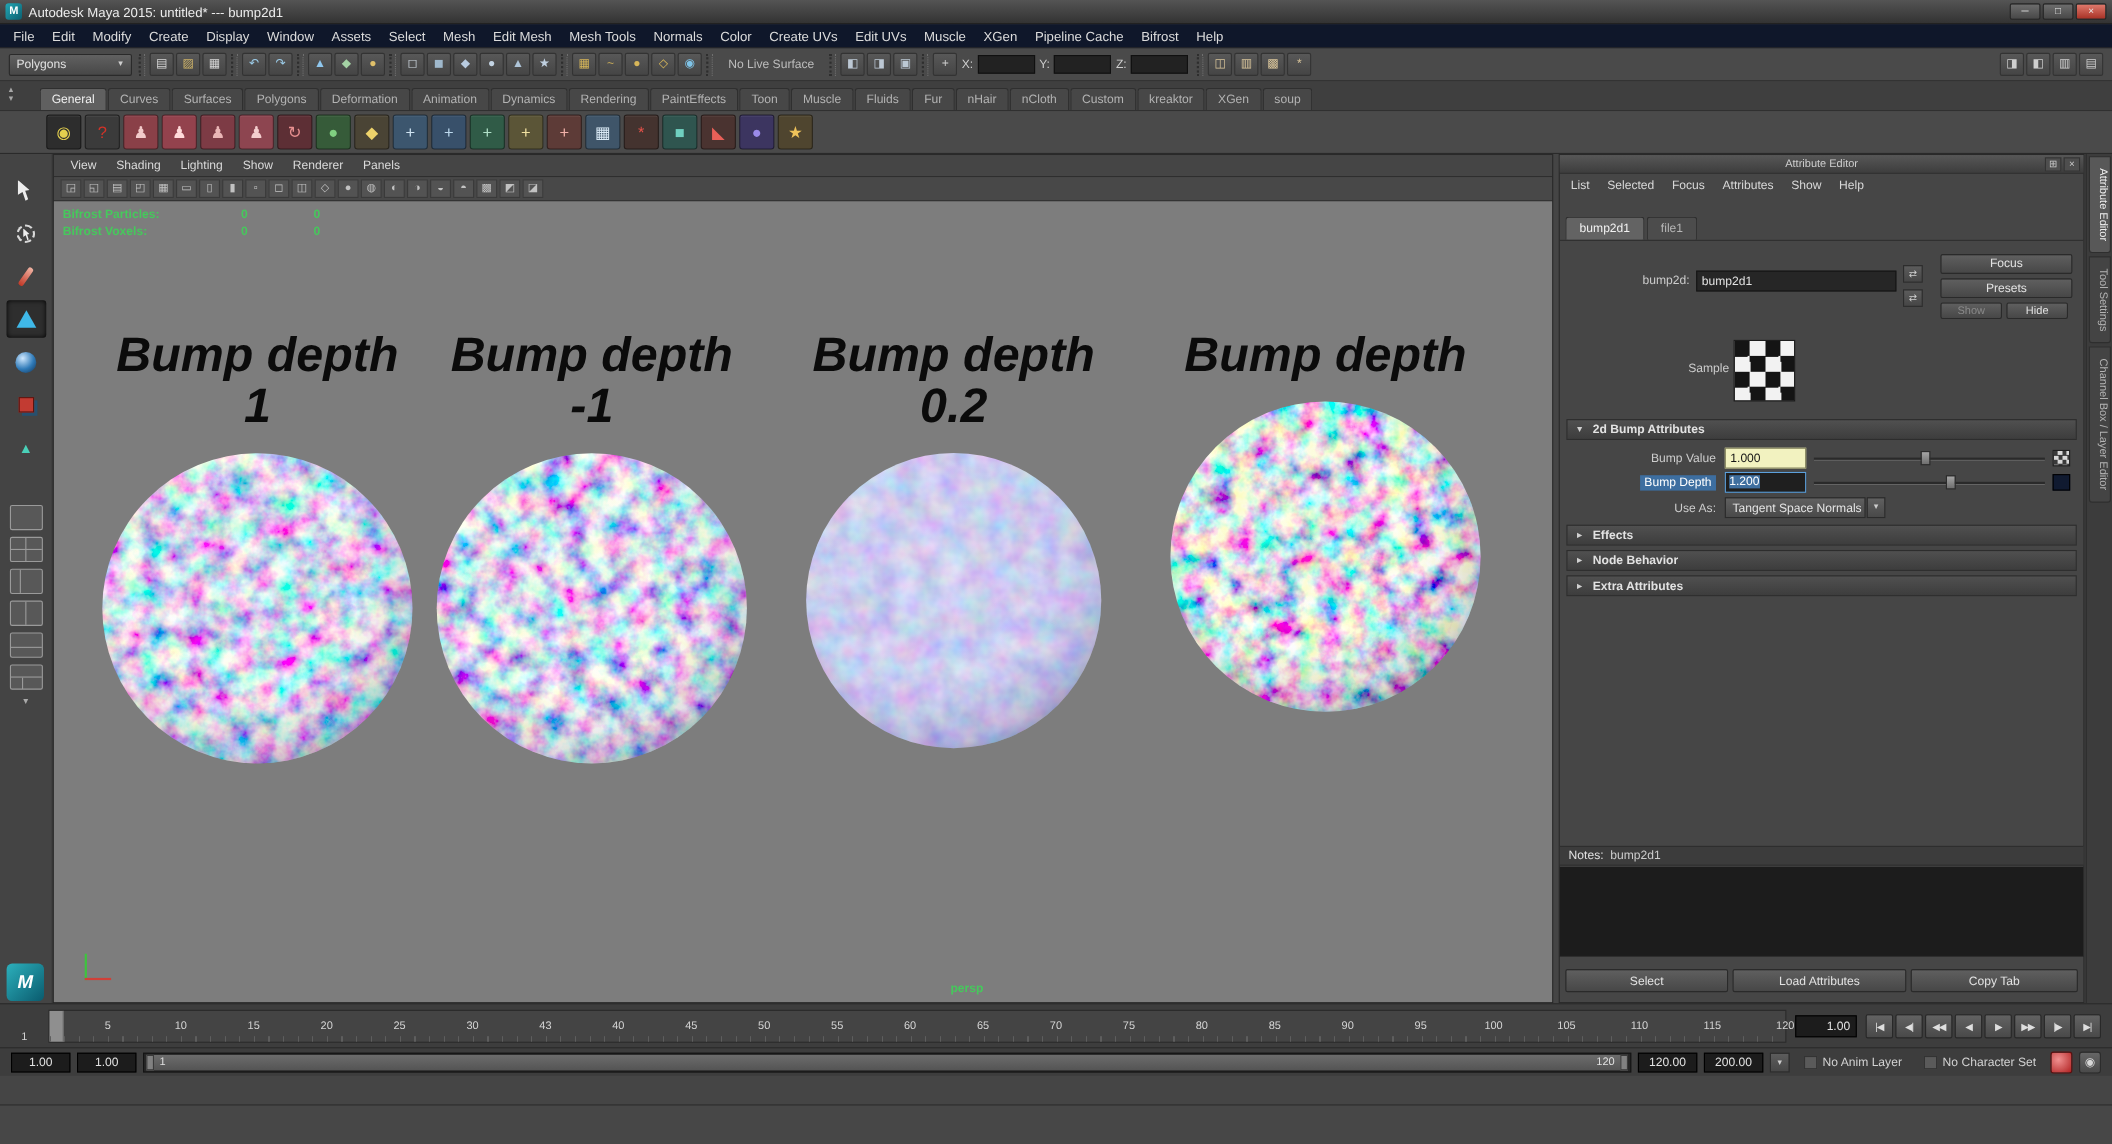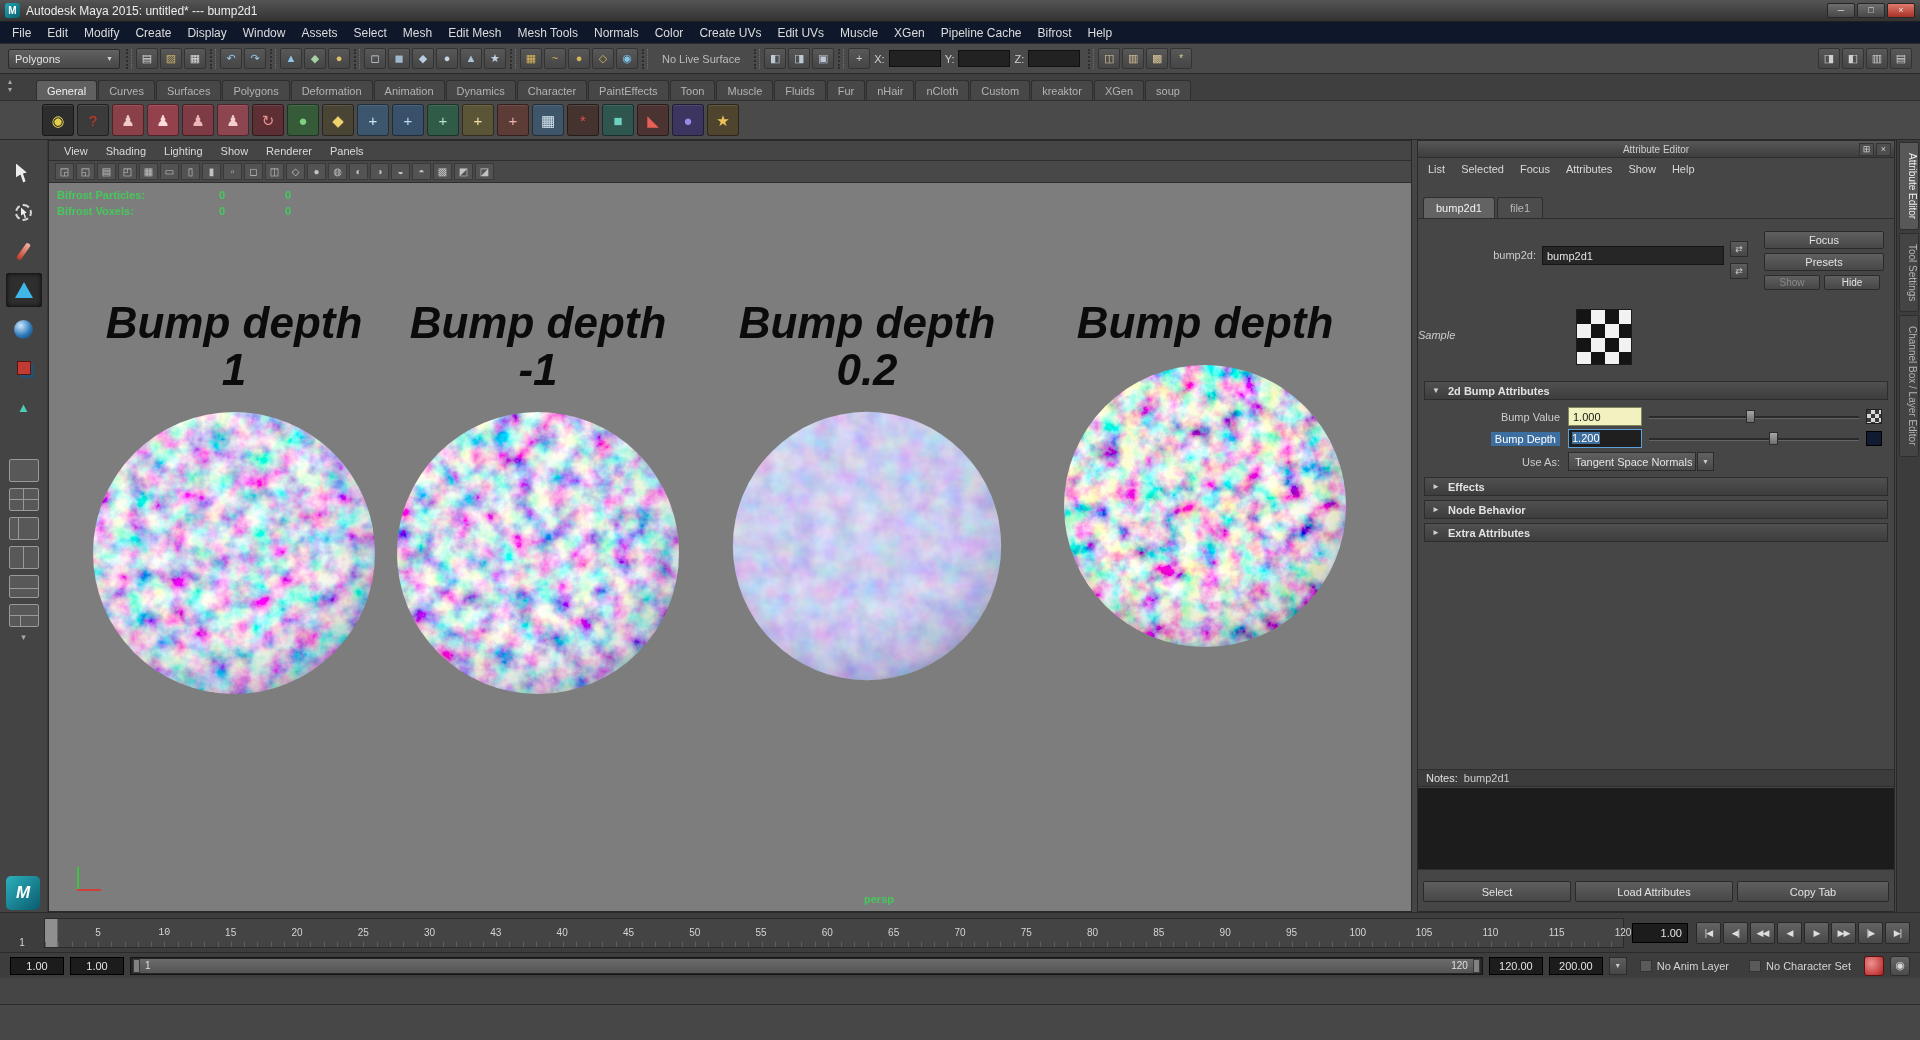--- a/index.html
+++ b/index.html
@@ -149,21 +149,21 @@
   input.ae-input { background:#262626; border:1px solid #151515; color:#e2e2e2;
     font-family:inherit; font-size:11px; padding:0 4px; height:19px; }
   .ae-node-label { left:0; top:108px; width:118px; text-align:right; }
   .ae-node-field { left:124px; top:105px; width:182px; }
   .ae-connbtn { width:18px; height:16px; background:linear-gradient(#5c5c5c,#464646);
     border:1px solid #2c2c2c; color:#d0d0d0; font-size:9px; display:flex; align-items:center;
     justify-content:center; }
   .ae-btn { background:linear-gradient(#5f5f5f,#474747); border:1px solid #2a2a2a; border-radius:2px;
     color:#e2e2e2; display:flex; align-items:center; justify-content:center; }
   .ae-btn.disabled { color:#8a8a8a; }
-  .ae-sample-label { left:0; top:188px; width:150px; padding-right:8px;font-style:italic; }
+  .ae-sample-label { left:12px; top:188px; width:150px; text-align:right; padding-right:8px; }
   .checker { left:158px; top:168px; width:56px; height:56px; border:1px solid #1c1c1c;
     background:repeating-conic-gradient(#f2f2f2 0% 25%, #141414 25% 50%); background-size:28px 28px; }
   .ae-section { left:6px; right:6px; height:19px; background:linear-gradient(#505050,#3d3d3d);
     border:1px solid #2d2d2d; display:flex; align-items:center; gap:7px; padding-left:7px;
     font-weight:bold; color:#e2e2e2; }
   .tri { font-size:8px; color:#d0d0d0; width:9px; }
   .ae-row { left:0; right:12px; height:19px; display:flex; align-items:center; }
   .ae-row-label { width:150px; text-align:right; padding-right:8px; color:#cccccc; }
   .ae-row.selected .ae-row-label span { background:#3d6ea0; color:#fff; padding:1px 4px; }
   input.ae-num { width:74px; }
@@ -468,21 +468,21 @@
 
   <div class="shelf-tabs" data-name="shelf-tab-bar">
 
   <div class="shelf-tab active" data-name="shelf-tab">General</div>
       <div class="shelf-tab" data-name="shelf-tab">Curves</div>
       <div class="shelf-tab" data-name="shelf-tab">Surfaces</div>
       <div class="shelf-tab" data-name="shelf-tab">Polygons</div>
       <div class="shelf-tab" data-name="shelf-tab">Deformation</div>
       <div class="shelf-tab" data-name="shelf-tab">Animation</div>
       <div class="shelf-tab" data-name="shelf-tab">Dynamics</div>
-      <div class="shelf-tab" data-name="shelf-tab">Character</div>
+      <div class="shelf-tab" data-name="shelf-tab">Rendering</div>
       <div class="shelf-tab" data-name="shelf-tab">PaintEffects</div>
       <div class="shelf-tab" data-name="shelf-tab">Toon</div>
       <div class="shelf-tab" data-name="shelf-tab">Muscle</div>
       <div class="shelf-tab" data-name="shelf-tab">Fluids</div>
       <div class="shelf-tab" data-name="shelf-tab">Fur</div>
       <div class="shelf-tab" data-name="shelf-tab">nHair</div>
       <div class="shelf-tab" data-name="shelf-tab">nCloth</div>
       <div class="shelf-tab" data-name="shelf-tab">Custom</div>
       <div class="shelf-tab" data-name="shelf-tab">kreaktor</div>
       <div class="shelf-tab" data-name="shelf-tab">XGen</div>
@@ -845,21 +845,21 @@
       <div class="dock-tab" data-name="dock-tab-channel-box">Channel Box / Layer Editor</div>
     </div>
 
   <div class="timeline-row" data-name="time-slider-row">
     <div class="cur-frame-label" data-name="current-frame-readout">1</div>
     <div class="ruler" data-name="time-slider">
       <div class="tl-marker" data-name="playhead-marker"></div>
       <div style="position:absolute;left:0;right:0;top:0;bottom:0;">
 
       <div class="tl-tick" data-name="frame-tick-label" style="left: 3.361%;">5</div>
-          <div class="tl-tick" data-name="frame-tick-label" style="left: 7.563%; font-family: Liberation Mono, monospace;">10</div>
+          <div class="tl-tick" data-name="frame-tick-label" style="left: 7.563%;">10</div>
           <div class="tl-tick" data-name="frame-tick-label" style="left: 11.765%;">15</div>
           <div class="tl-tick" data-name="frame-tick-label" style="left: 15.966%;">20</div>
           <div class="tl-tick" data-name="frame-tick-label" style="left: 20.168%;">25</div>
           <div class="tl-tick" data-name="frame-tick-label" style="left: 24.37%;">30</div>
           <div class="tl-tick" data-name="frame-tick-label" style="left: 28.571%;">43</div>
           <div class="tl-tick" data-name="frame-tick-label" style="left: 32.773%;">40</div>
           <div class="tl-tick" data-name="frame-tick-label" style="left: 36.975%;">45</div>
           <div class="tl-tick" data-name="frame-tick-label" style="left: 41.176%;">50</div>
           <div class="tl-tick" data-name="frame-tick-label" style="left: 45.378%;">55</div>
           <div class="tl-tick" data-name="frame-tick-label" style="left: 49.58%;">60</div>

